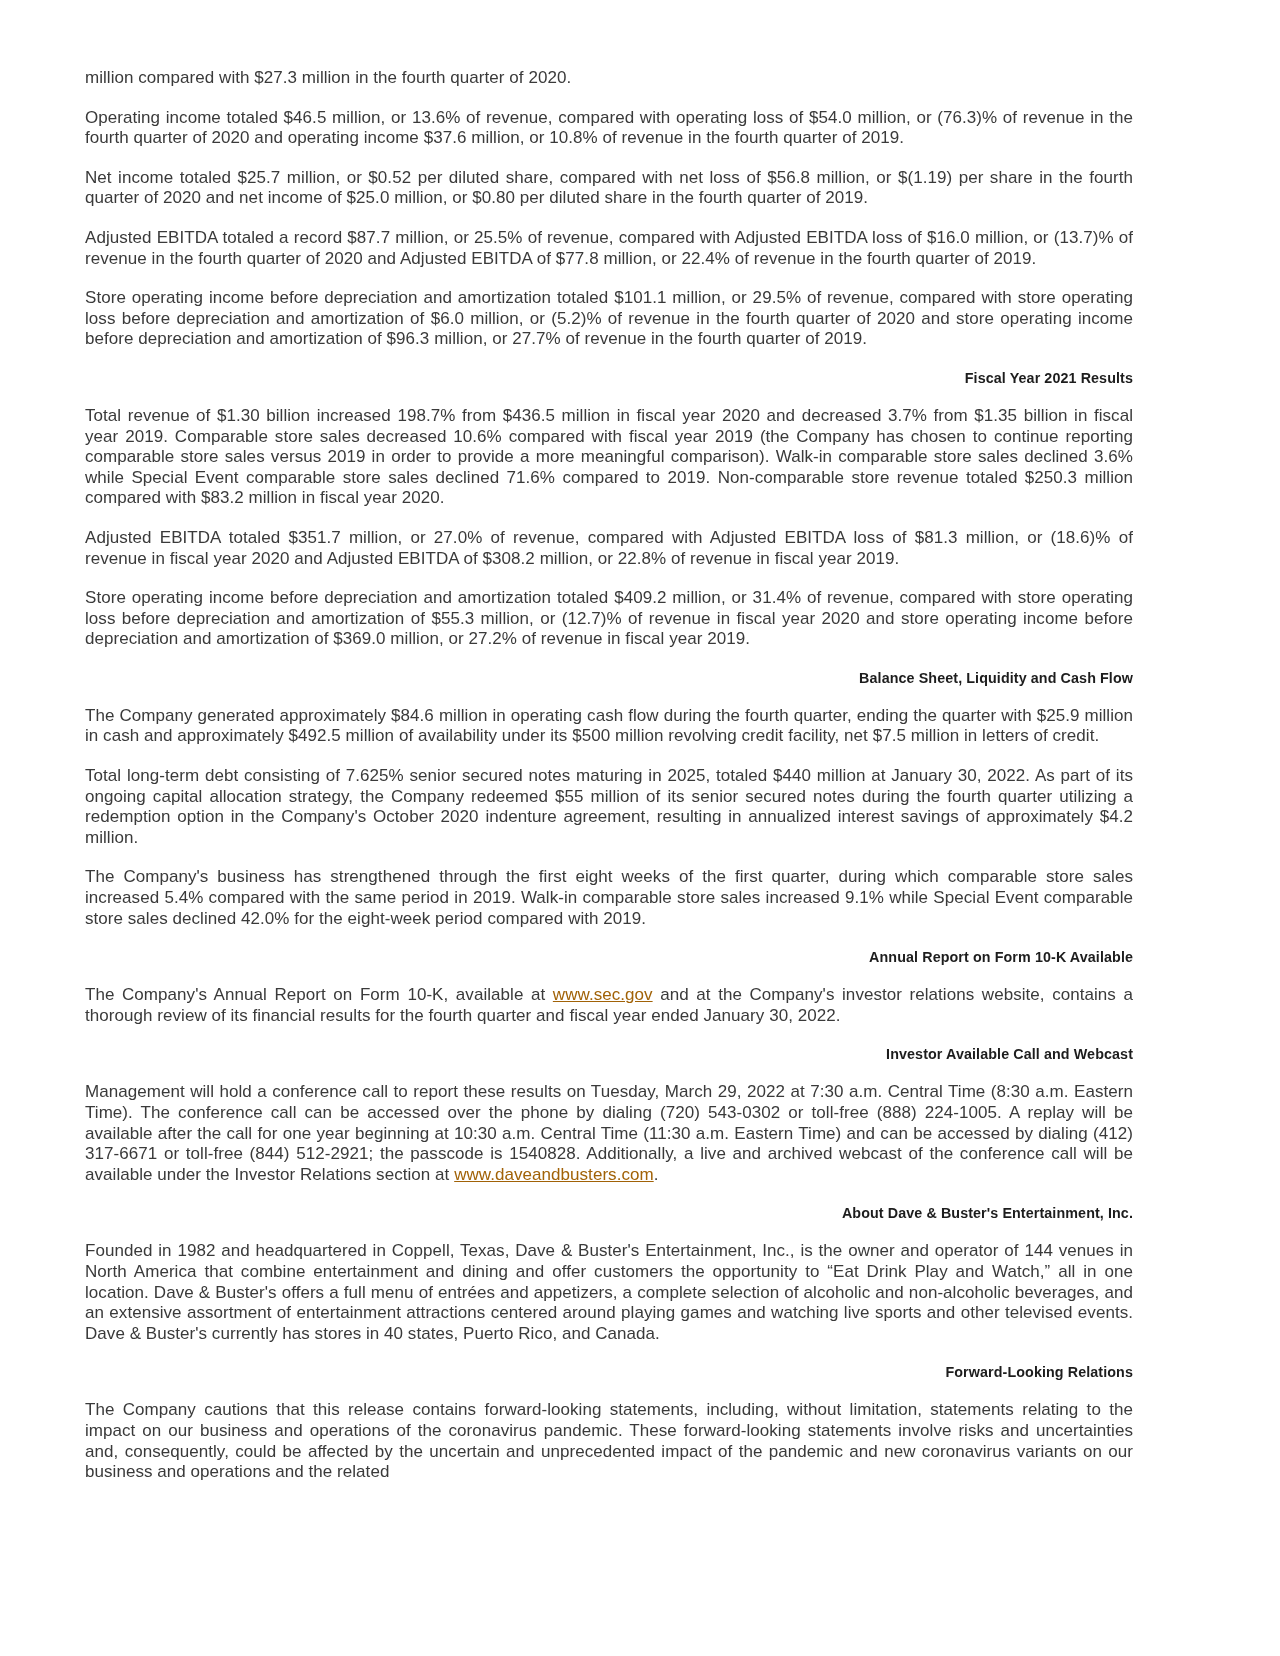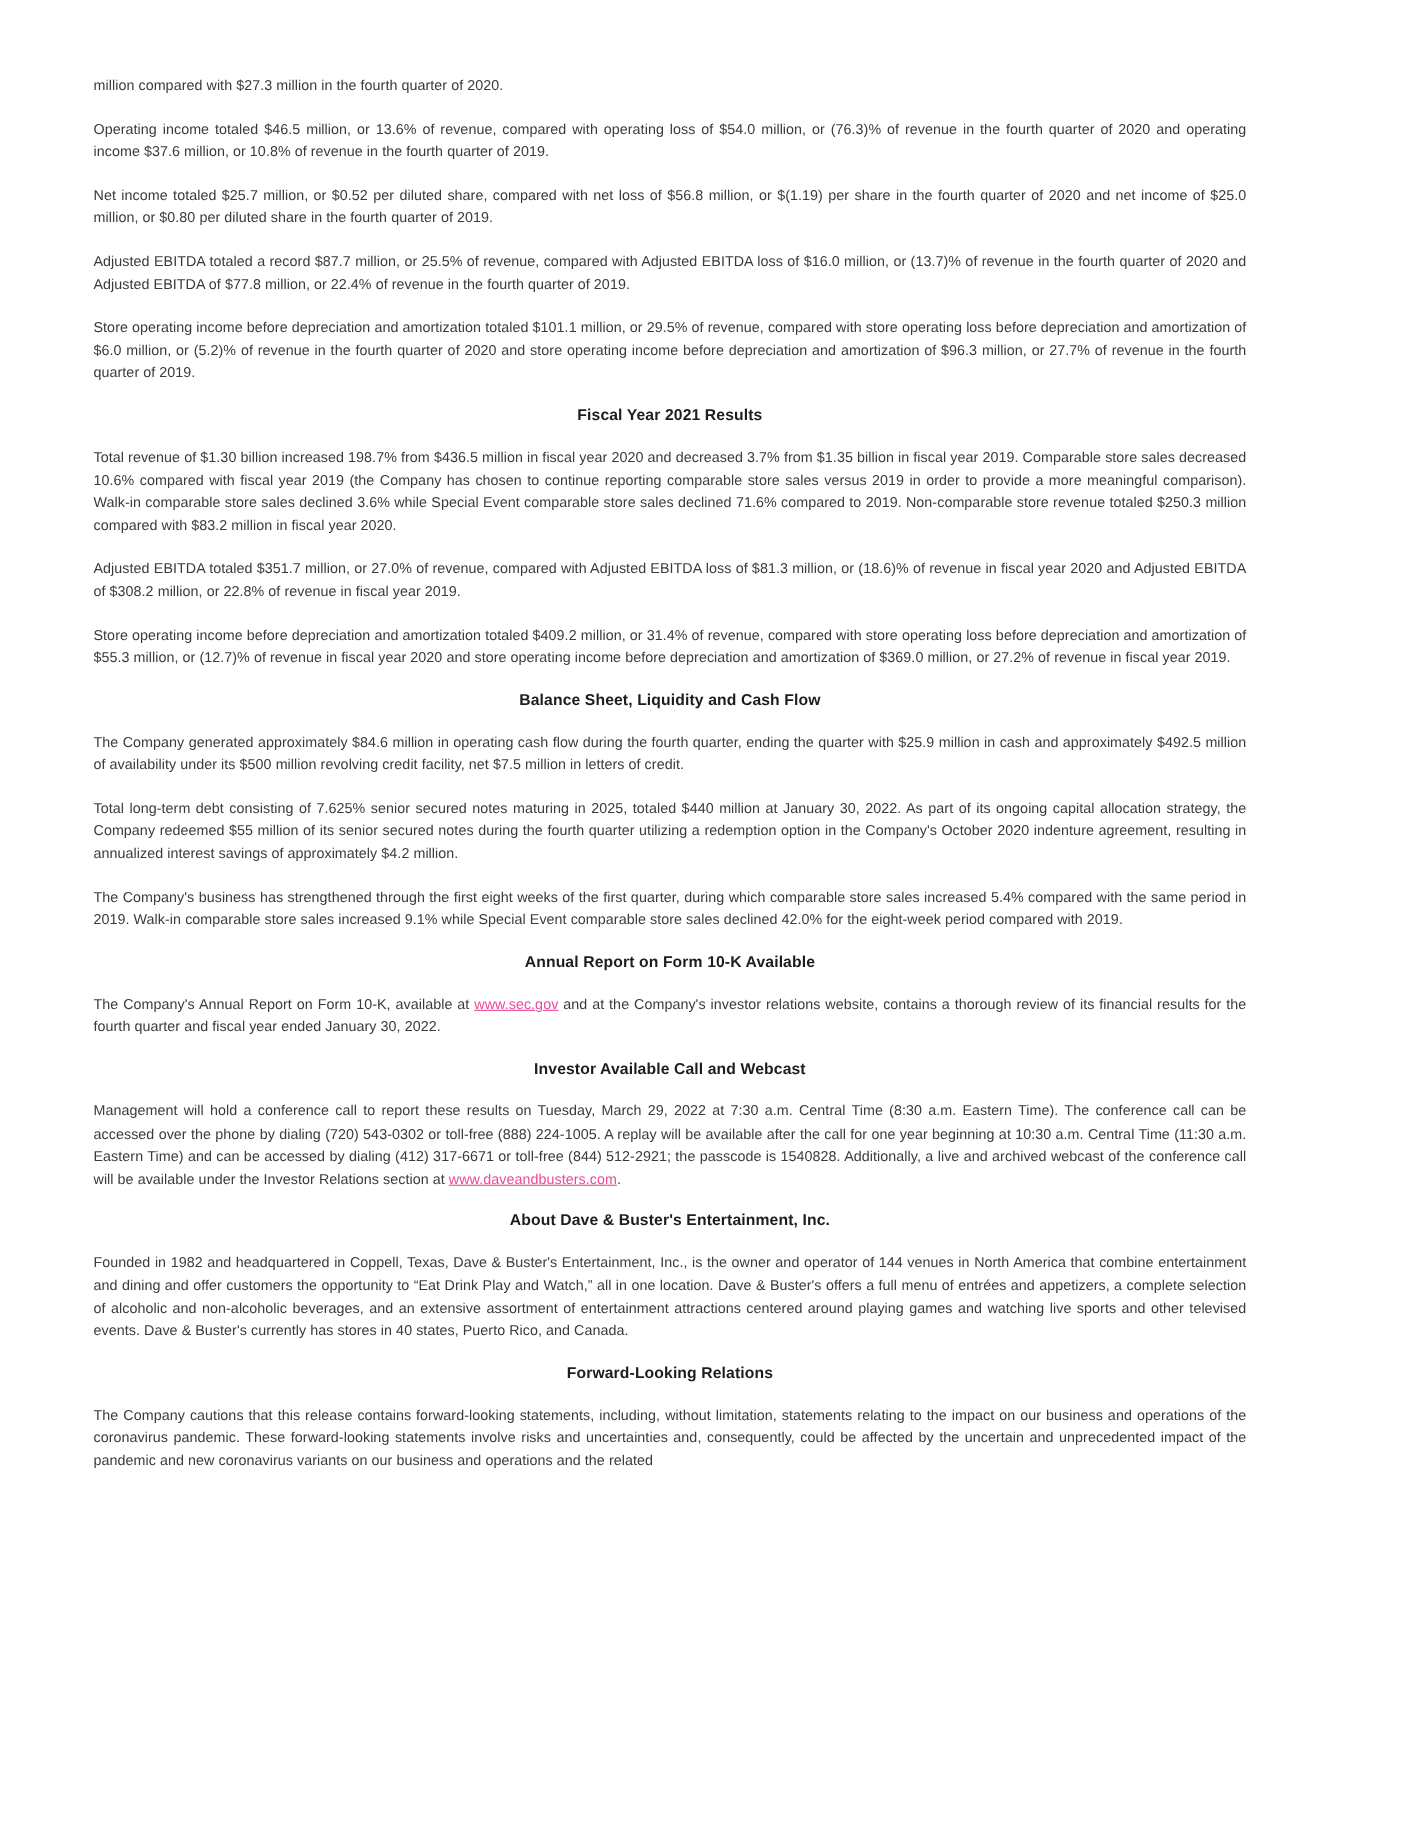--- a/index.html
+++ b/index.html
@@ -28,37 +28,37 @@
     background: #ffffff;
   }
   .content {
     position: absolute;
     left: 85px;
     top: 68px;
     width: 1048px;
   }
   p.body-text {
     margin: 0 0 19px 0;
-    font-size: 13px;
+    font-size: 17px;
     line-height: 20.6px;
     text-align: justify;
     color: #3a3a3a;
     letter-spacing: 0.05px;
   }
   h2.section-heading {
     margin: 0 0 18px 0;
     font-size: 14.3px;
     line-height: 19px;
     font-weight: bold;
     color: #1d1d1d;
     letter-spacing: 0.1px;
-    text-align: center;
+    text-align: right;
   }
   a.doc-link {
-    color: #ec4899;
+    color: #a16207;
   }
 </style>
 </head>
 <body>
 
 <div class="page">
   <div class="page-border-top"></div>
   <div class="content" id="content-root">
       <p class="body-text">million compared with $27.3 million in the fourth quarter of 2020.</p>
       <p class="body-text">Operating income totaled $46.5 million, or 13.6% of revenue, compared with operating loss of $54.0 million, or (76.3)% of revenue in the fourth quarter of 2020 and operating income $37.6 million, or 10.8% of revenue in the fourth quarter of 2019.</p>

